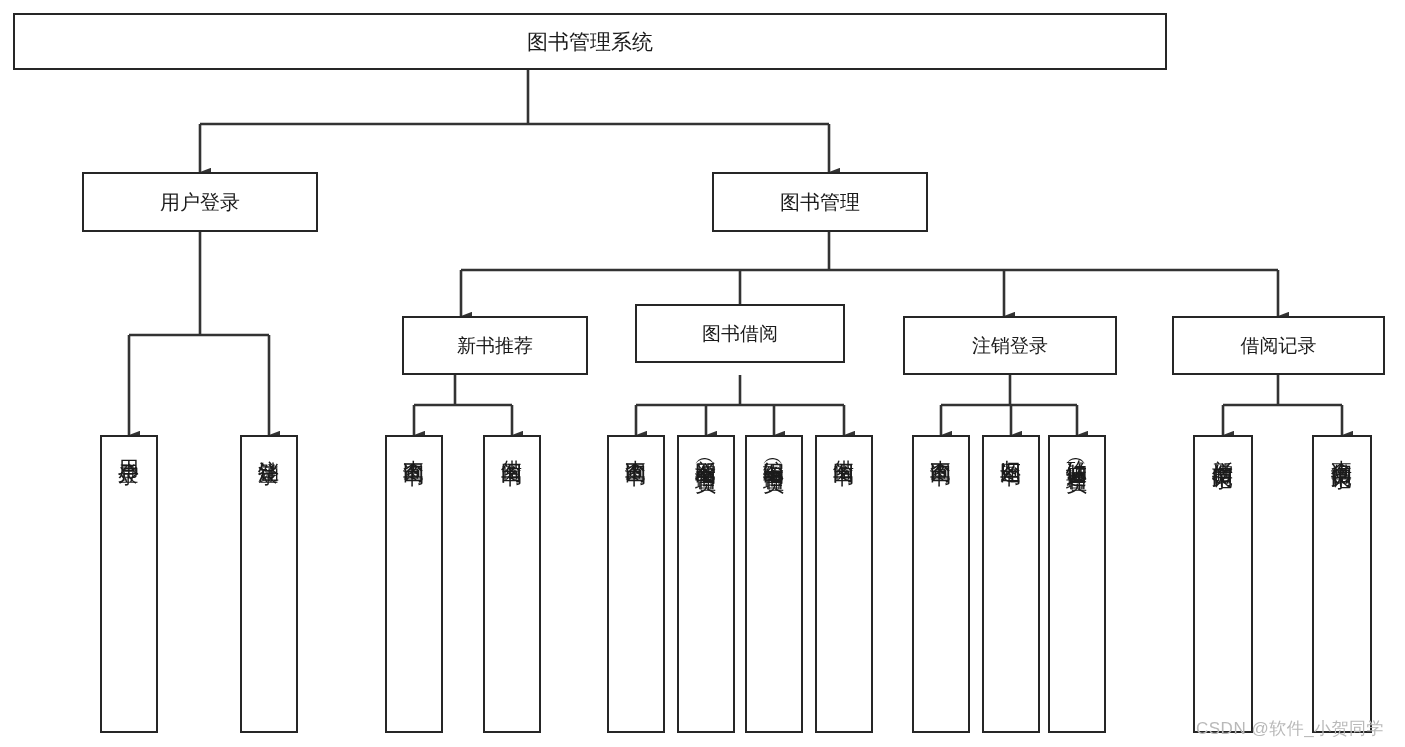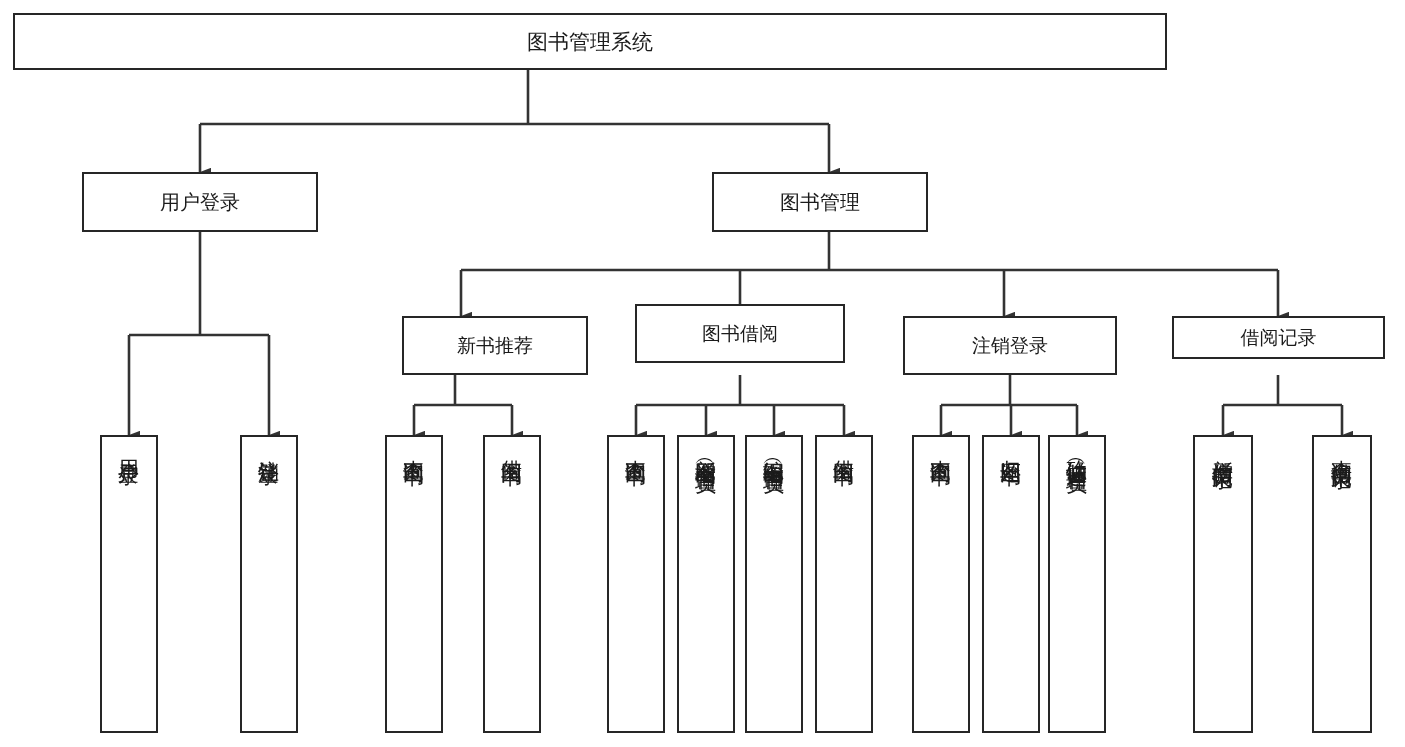--- a/index.html
+++ b/index.html
@@ -109,21 +109,21 @@
       </div>
       <div class="node-box level3" style="left: 362px; top: 316px; width: 186px; height: 59px; margin-left: 40px;">
         <span class="node-label">新书推荐</span>
       </div>
       <div class="node-box level3" style="left: 635px; top: 304px; width: 210px; height: 59px;">
         <span class="node-label">图书借阅</span>
       </div>
       <div class="node-box level3" style="left: 903px; top: 316px; width: 214px; height: 59px;">
         <span class="node-label">注销登录</span>
       </div>
-      <div class="node-box level3" style="left: 1172px; top: 316px; width: 213px; height: 43px;">
+      <div class="node-box level3" style="left: 1172px; top: 316px; width: 213px; height: 59px;">
         <span class="node-label">借阅记录</span>
       </div>
       <div class="node-box level3 leaf" style="left: 100px; top: 435px; width: 58px; height: 298px;">
         <span class="leaf-label">用户登录</span>
       </div>
       <div class="node-box level3 leaf" style="left: 240px; top: 435px; width: 58px; height: 298px;">
         <span class="leaf-label">注销登录</span>
       </div>
       <div class="node-box level3 leaf" style="left: 385px; top: 435px; width: 58px; height: 298px;">
         <span class="leaf-label">查询图书</span>
@@ -153,14 +153,15 @@
         <span class="leaf-label">确认归还（管理员）</span>
       </div>
       <div class="node-box level3 leaf" style="left: 1193px; top: 435px; width: 60px; height: 298px;">
         <span class="leaf-label">新增借阅记录</span>
       </div>
       <div class="node-box level3 leaf" style="left: 1312px; top: 435px; width: 60px; height: 298px;">
         <span class="leaf-label">查询借阅记录</span>
       </div>
     </div>
 
+  <div class="watermark" style="left: 1196px; top: 717px;">CSDN @软件_小贺同学</div>
 
 </div>
 
 </body></html>

